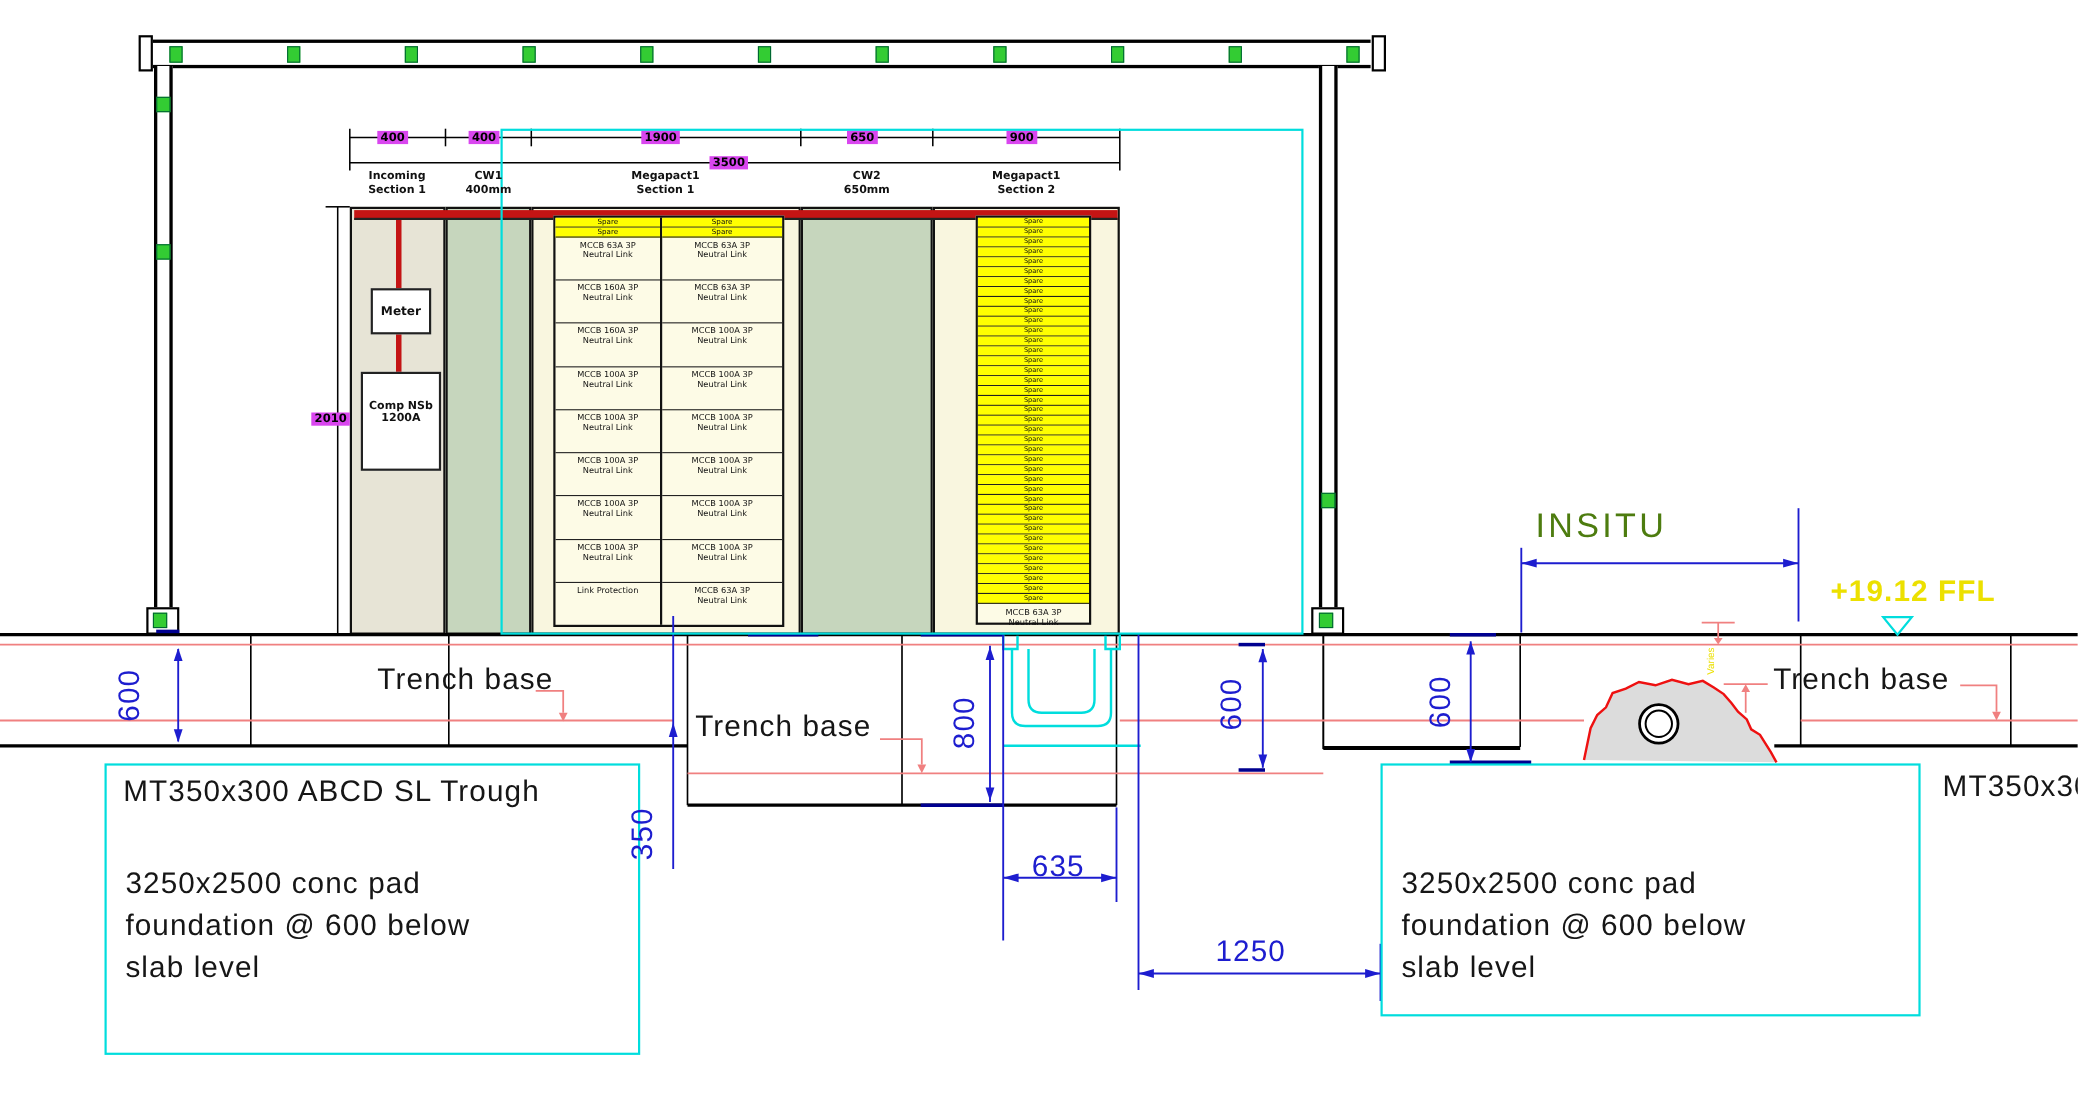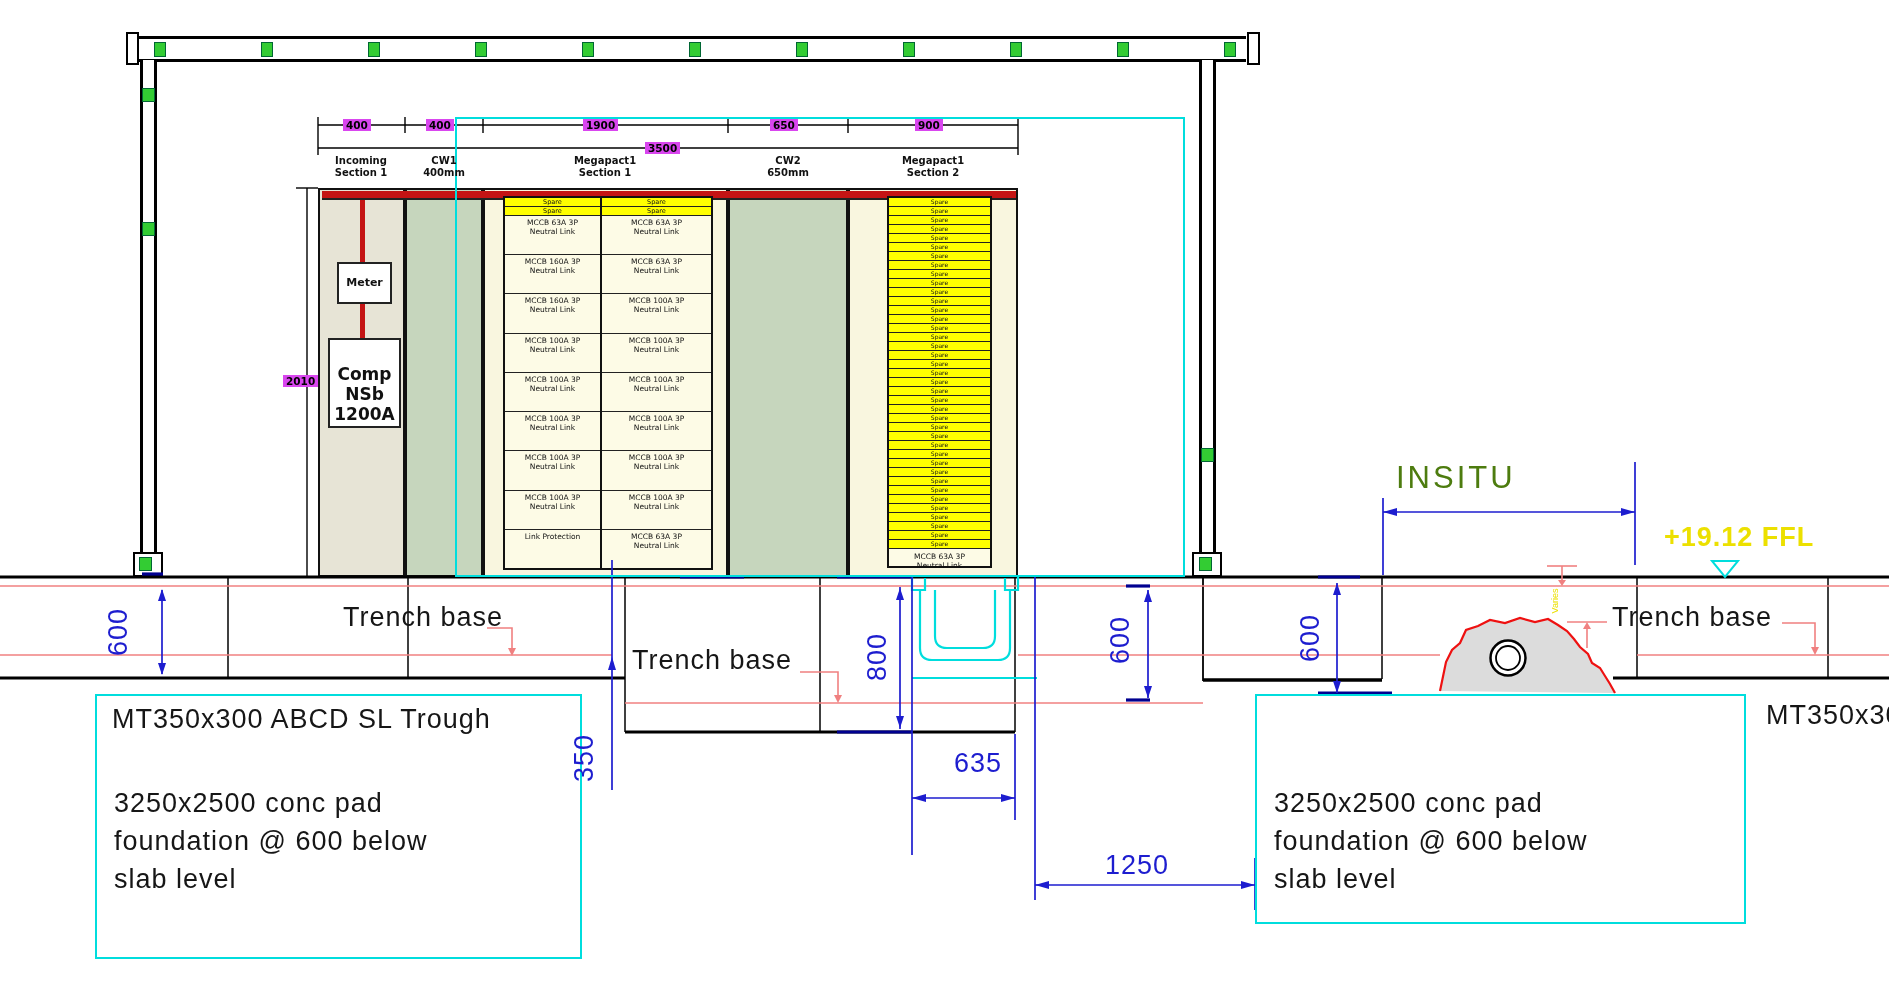--- a/index.html
+++ b/index.html
@@ -77,21 +77,21 @@
   <div class="section" style="left:405px;width:78px;background:#c6d6bd;"></div>
   <div class="section" style="left:483px;width:245px;background:#f9f6df;"></div>
   <div class="section" style="left:728px;width:120px;background:#c6d6bd;"></div>
   <div class="section" style="left:848px;width:170px;background:#f9f6df;"></div>
   <div class="busbar"></div>
   <div class="redfeed"></div>
 
   <div class="devbox" style="left:337px;top:262px;width:55px;height:42px;line-height:38px;">
     <span>Meter</span>
   </div>
-  <div class="devbox" style="left:328px;top:338px;width:73px;height:90px;font-size:17px;">
+  <div class="devbox" style="left:328px;top:338px;width:73px;height:90px;font-size:10px;">
     <div style="margin-top:24px;">Comp NSb</div>
     <div>1200A</div>
   </div>
 
   <div class="rowtable" style="left:503px;top:196px;width:210px;height:374px;">
     <div class="rtcol" style="width:97px;border-right:2px solid #111;" id="p1-left-rows">
         <div class="cellspare">Spare</div>
         <div class="cellspare">Spare</div>
         <div class="cellmccb">
           <div>MCCB 63A 3P</div>
@@ -364,21 +364,21 @@
       <polygon points="1397,508 1397,516 1383,512"></polygon>
         <polygon points="1621,508 1621,516 1635,512"></polygon>
     </g>
   </svg>
 
   <div class="dimb rot" style="left:118px;top:632px;">600</div>
   <div class="dimb rot" style="left:584px;top:758px;">350</div>
   <div class="dimb rot" style="left:877px;top:657px;">800</div>
   <div class="dimb rot" style="left:1120px;top:640px;">600</div>
   <div class="dimb rot" style="left:1310px;top:638px;">600</div>
-  <div class="dimb" style="left:938px;top:748px;margin-left:16px;">635</div>
+  <div class="dimb" style="left:938px;top:772px;">635</div>
   <div class="dimb" style="left:1105px;top:850px;">1250</div>
 
   <div class="cad" style="left:343px;top:602px;">Trench base</div>
   <div class="cad" style="left:632px;top:645px;">Trench base</div>
   <div class="cad" style="left:1612px;top:602px;">Trench base</div>
   <div class="cad" style="left:1766px;top:700px;">MT350x30</div>
 
   <div class="insitu">INSITU</div>
   <div class="ffl">+19.12 FFL</div>
   <div class="varies">Varies</div>

